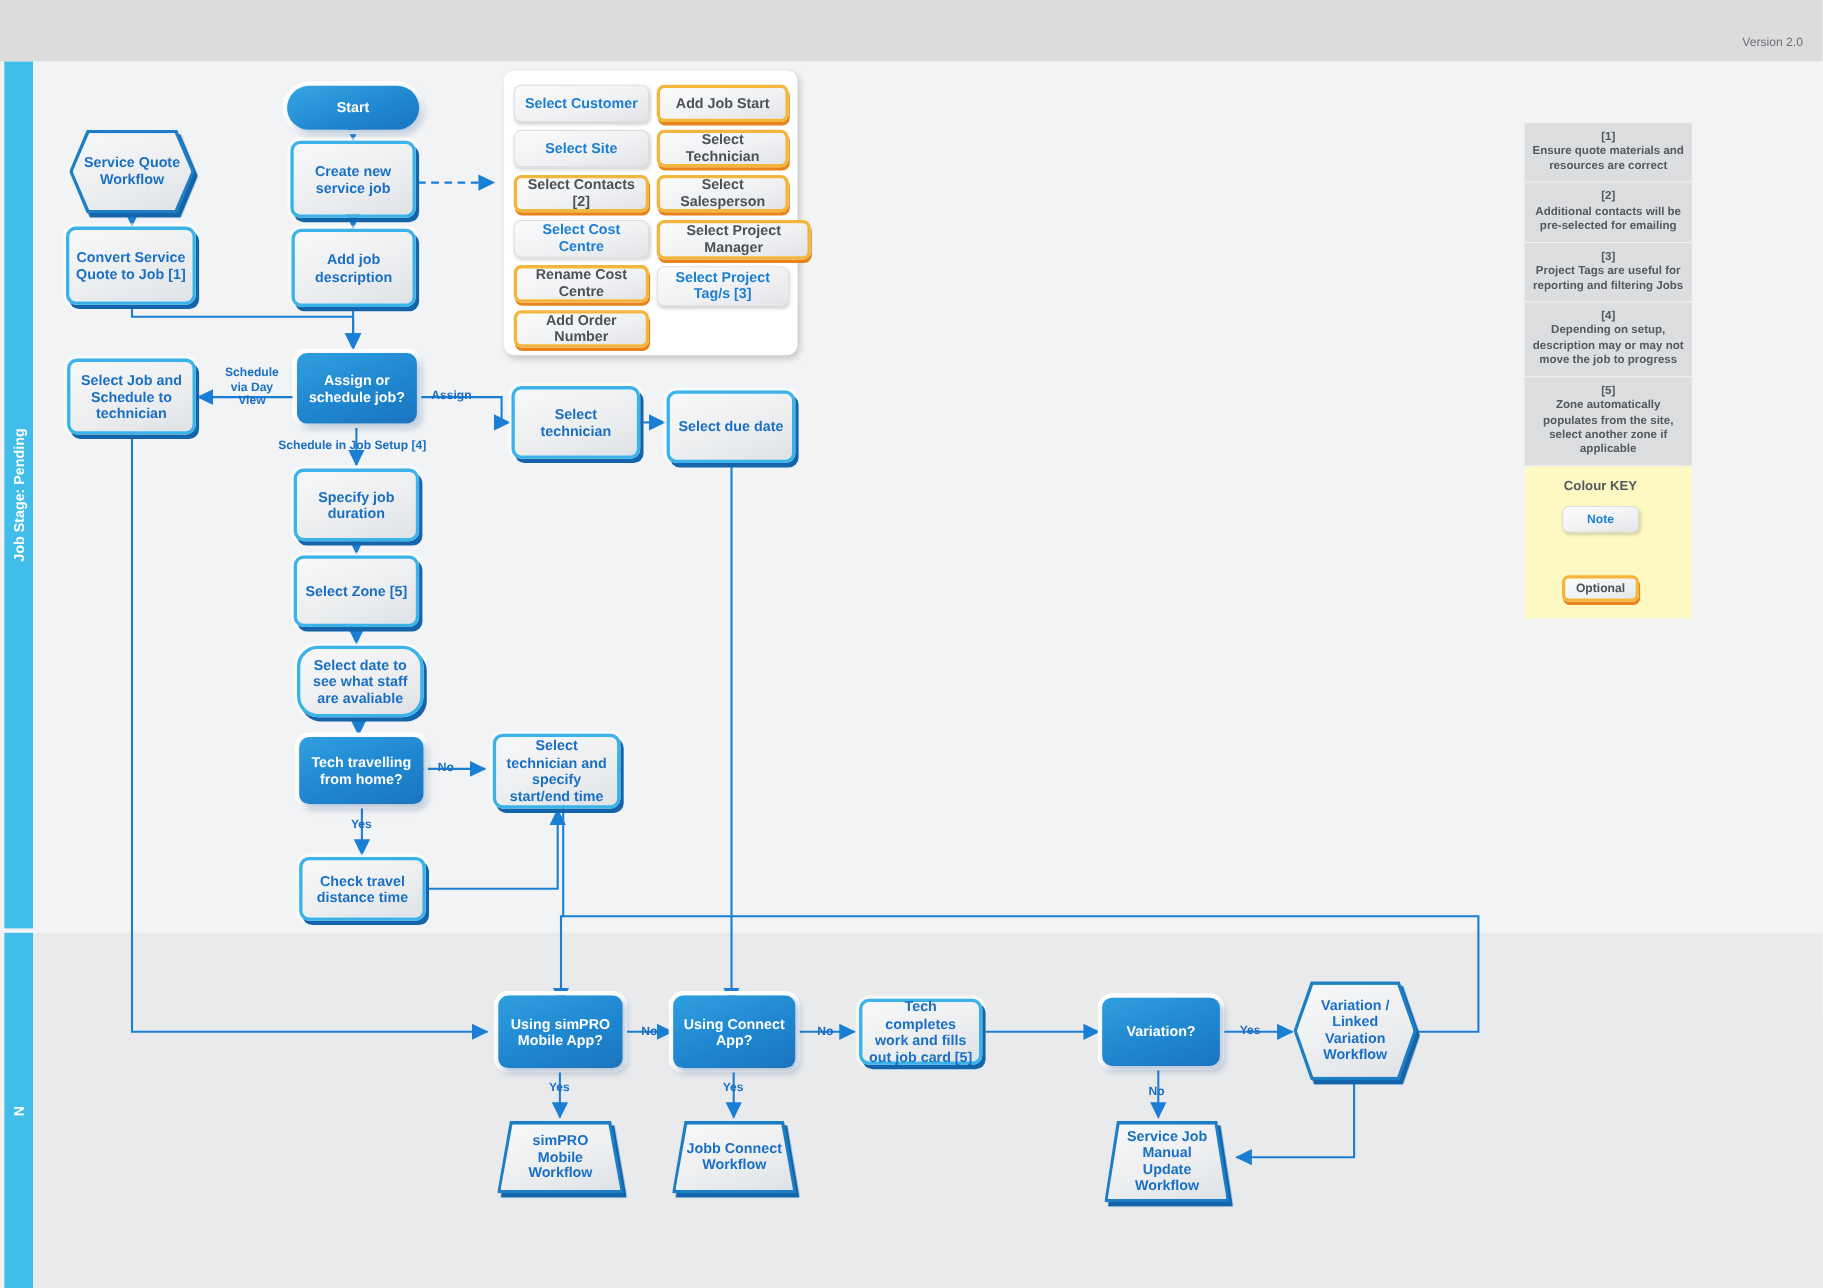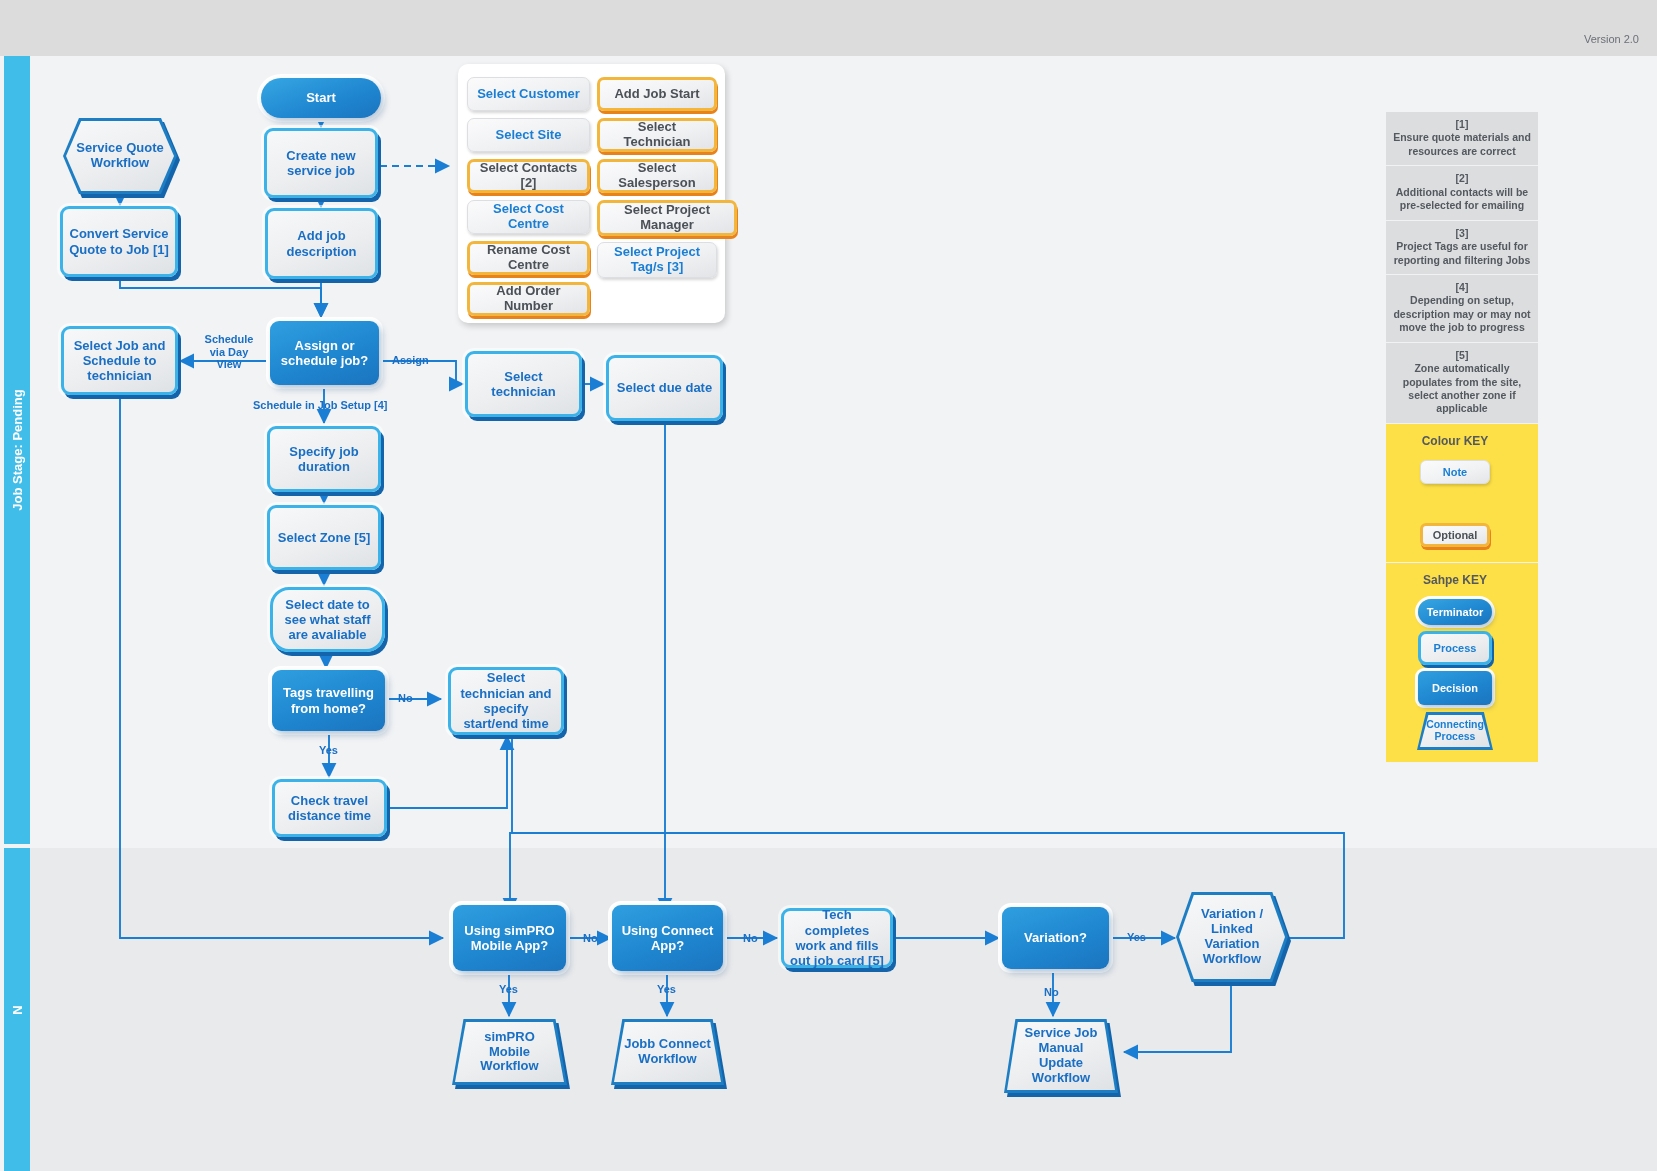--- a/index.html
+++ b/index.html
@@ -146,21 +146,21 @@
   }
   .note-box{
     background:#dcdddf;
     border-bottom:1px solid #f1f2f3;
     color:#54595f;
     font-size:10.5px; font-weight:bold; line-height:1.28;
     text-align:center;
     padding:6px 6px 7px 6px;
   }
   .key-section{
-    background:#fde047;
+    background:#fef9c3;
     border-bottom:1px solid #f1f2f3;
     padding:10px 20px 12px 6px;
     text-align:center;
   }
   .key-title{
     color:#54595f; font-size:12px; font-weight:bold; margin-bottom:9px;
   }
   .key-chip{
     display:inline-flex; align-items:center; justify-content:center;
     width:70px; height:24px;
@@ -334,21 +334,21 @@
 <div class="node process" style="left:465px;top:351px;width:117px;height:66px;">Select technician</div>
 
 <div class="node process" style="left:606px;top:355px;width:117px;height:66px;">Select due date</div>
 
 <div class="node process" style="left:267px;top:426px;width:114px;height:66px;">Specify job duration</div>
 
 <div class="node process" style="left:267px;top:505px;width:114px;height:65px;">Select Zone [5]</div>
 
 <div class="node process" style="left:270px;top:587px;width:115px;height:65px;border-radius:19px;">Select date to see what staff are avaliable</div>
 
-<div class="node decision" style="left:272px;top:670px;width:113px;height:61px;">Tags travelling from home?</div>
+<div class="node decision" style="left:272px;top:670px;width:113px;height:61px;">Tech travelling from home?</div>
 
 <div class="node process" style="left:448px;top:667px;width:116px;height:68px;">Select technician and specify start/end time</div>
 
 <div class="node process" style="left:272px;top:779px;width:115px;height:58px;">Check travel distance time</div>
 
 <div class="node decision" style="left:453px;top:905px;width:113px;height:66px;">Using simPRO Mobile App?</div>
 
 <div class="hexwrap hex2wrap shadowed" style="left:452px;top:1019px;width:115px;height:66px;">
   <div class="hexbg"></div>
   <div class="hexfill"></div>
@@ -429,25 +429,14 @@
     <div>[5]</div>
     <div>Zone automatically populates from the site, select another zone if applicable</div>
   </div>
 
   <div class="key-section">
     <div class="key-title">Colour KEY</div>
     <div class="key-chip chip-note">Note</div>
     <div class="key-chip chip-optional">Optional</div>
   </div>
 
-  <div class="key-section">
-    <div class="key-title">Sahpe KEY</div>
-    <div class="key-chip chip-terminator">Terminator</div>
-    <div class="key-chip chip-process">Process</div>
-    <div class="key-chip chip-decision">Decision</div>
-    <div class="chip-connecting">
-      <div class="cbg"></div>
-      <div class="cfill"></div>
-      <div class="ctext">Connecting Process</div>
-    </div>
-  </div>
 
 </div>
 
 </body></html>

